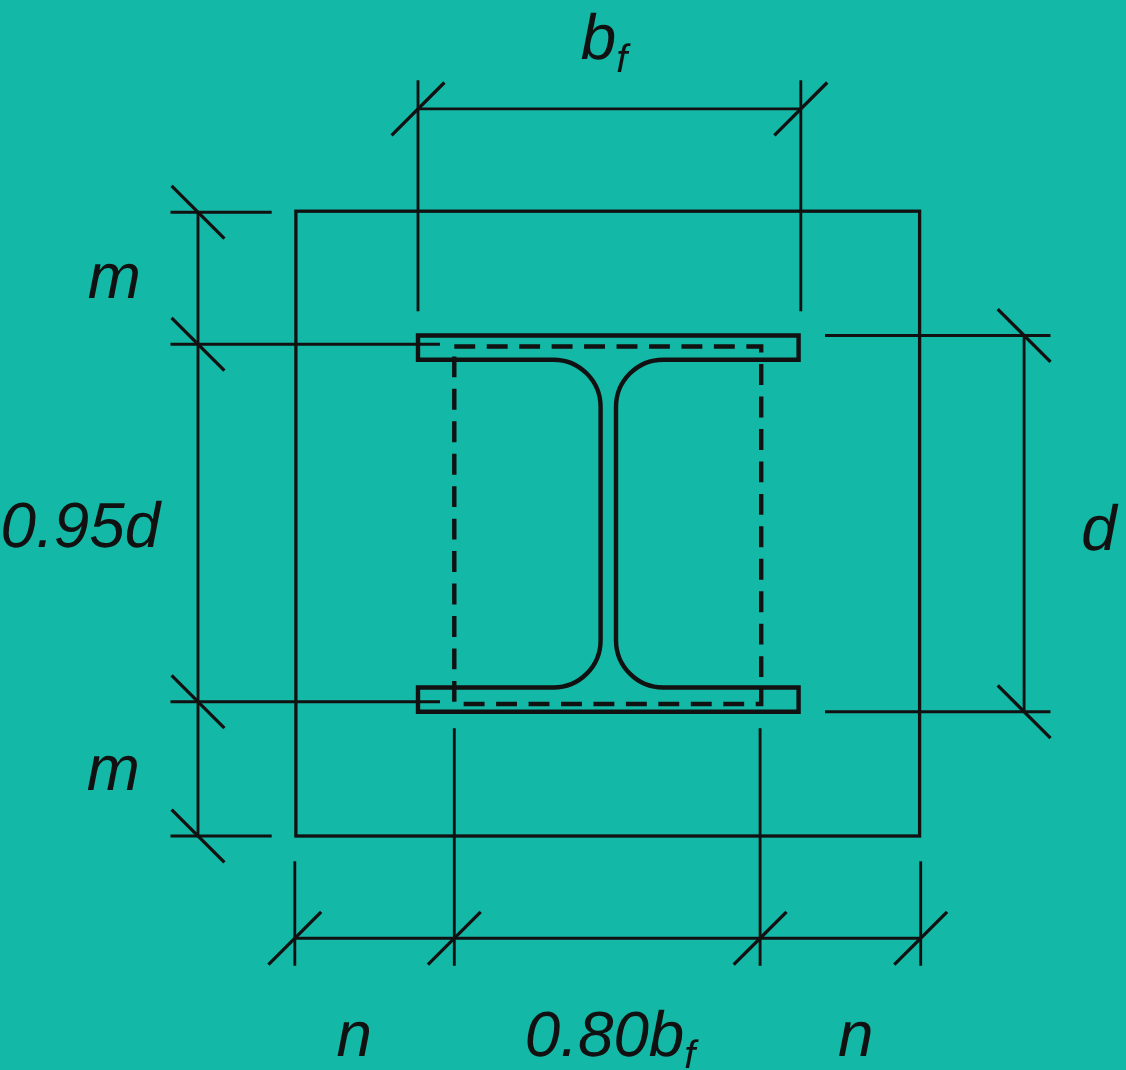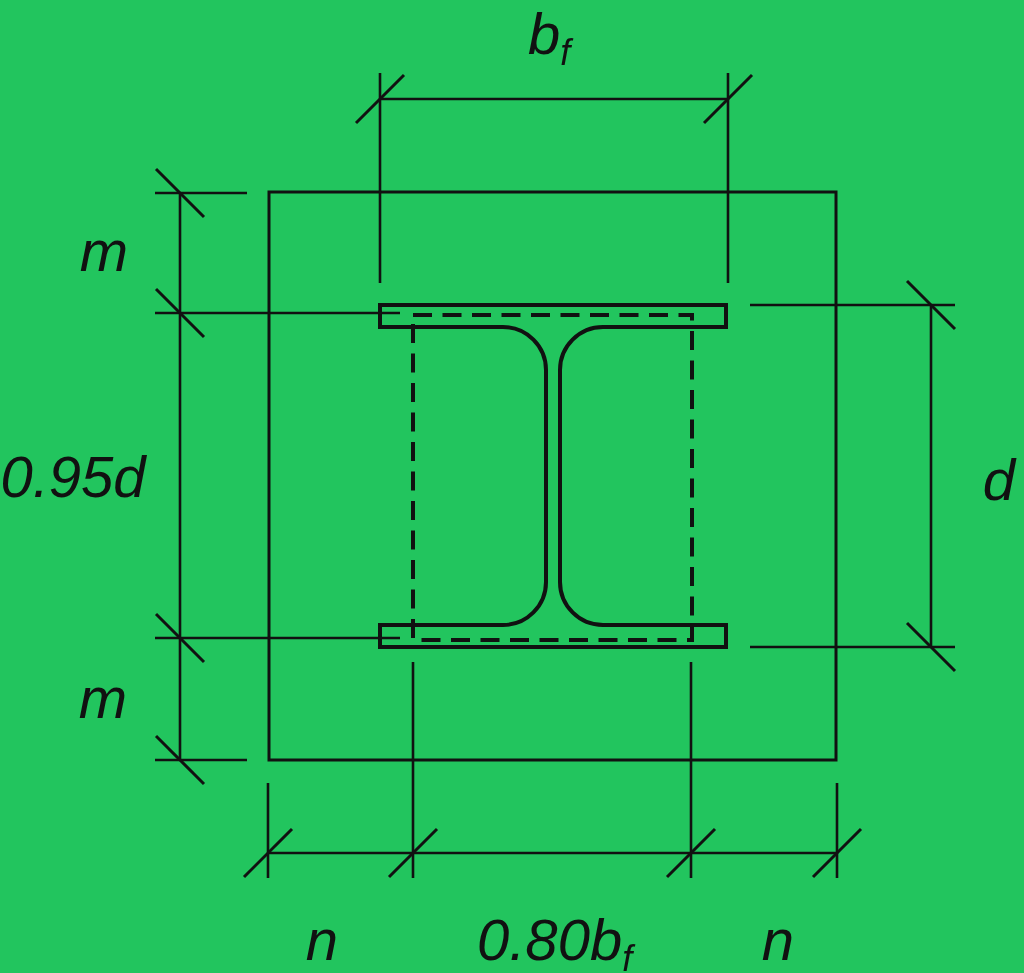--- a/index.html
+++ b/index.html
@@ -8,21 +8,21 @@
     background: #ffffff;
     width: 1024px;
     height: 973px;
     overflow: hidden;
     font-family: "Liberation Sans", sans-serif;
   }
   .stage {
     position: relative;
     width: 1024px;
     height: 973px;
-    background: #22c55e;
+    background: #14b8a6;
   }
   svg { display: block; }
   .thin  { stroke: #111111; stroke-width: 2.6; fill: none; }
   .plate { stroke: #111111; stroke-width: 3;   fill: none; }
   .beam  { stroke: #111111; stroke-width: 4;   fill: none; }
   .dashed{ stroke: #111111; stroke-width: 4;   fill: none; stroke-dasharray: 19 10.5; }
   .tick  { stroke: #111111; stroke-width: 3;   fill: none; }
   .dimlabel {
     fill: #111111;
     font-family: "Liberation Sans", sans-serif;

